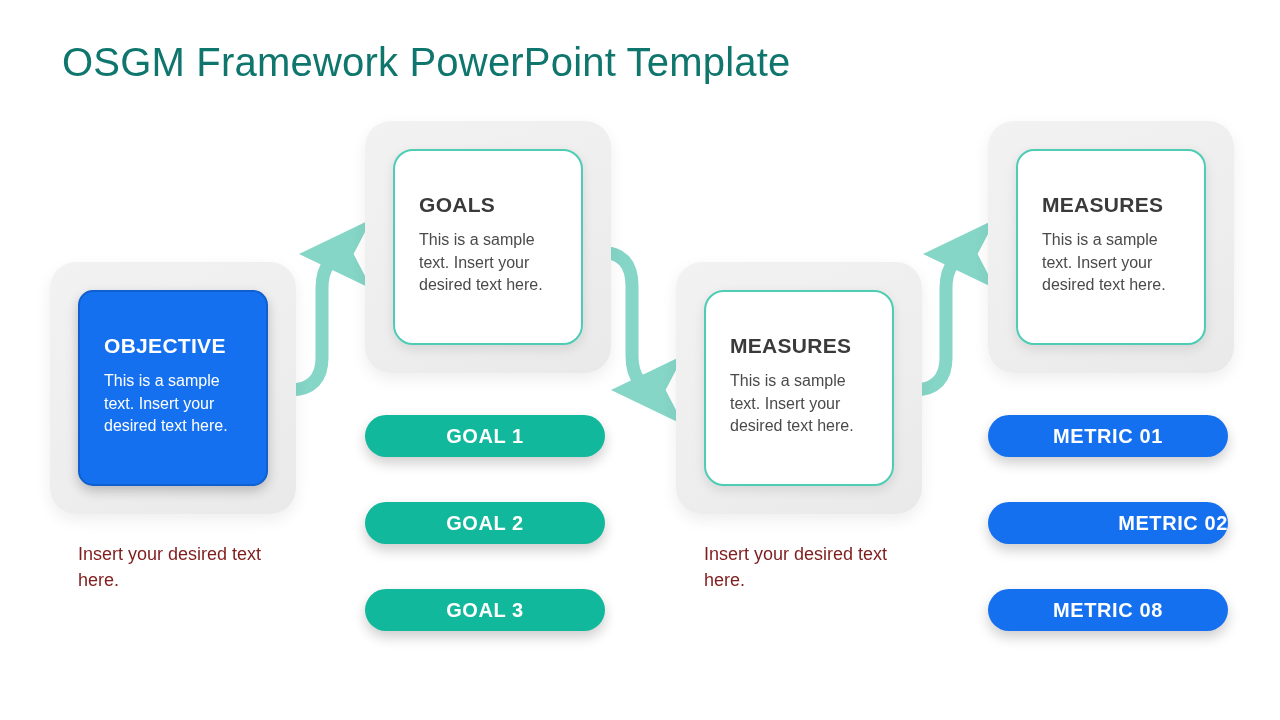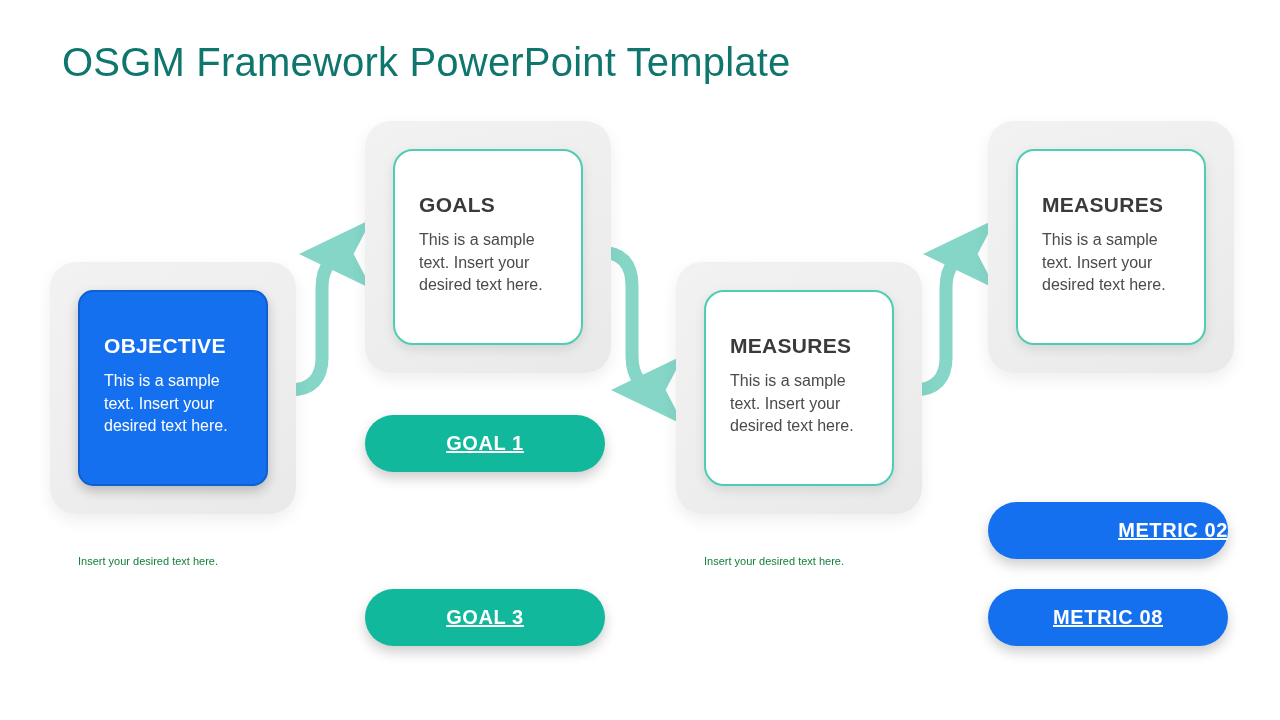--- a/index.html
+++ b/index.html
@@ -82,42 +82,40 @@
     line-height: 1.42;
     color: #4a4a4a;
     margin: 0;
     max-width: 150px;
   }
   .stage-card.blue .stage-body { color: #ffffff; }
 
   
   .caption {
     position: absolute;
-    font-size: 11px;
+    font-size: 18px;
     line-height: 1.45;
-    color: #15803d;
+    color: #7f1d1d;
     width: 190px;
-    margin-top: 13px;
   }
 
   
   .pill {
     position: absolute;
     width: 240px;
-    height: 57px;
+    height: 42px;
     border-radius: 29px;
     display: flex;
     align-items: center;
     justify-content: center;
     font-size: 20px;
     font-weight: bold;
     letter-spacing: 0.6px;
     color: #ffffff;
     box-shadow: 0 6px 13px rgba(0,0,0,0.20);
-    text-decoration: underline;
   }
   .pill.teal { background: #11b89b; }
   .pill.blue { background: #1570ef; }
 </style>
 </head>
 <body>
 
 <div id="slide">
 
   <div id="slide-title">OSGM Framework PowerPoint Template</div>
@@ -148,40 +146,46 @@
   <div class="outer-panel" style="left:365px; top:121px; width:246px; height:252px;"></div>
 
   <div class="stage-card teal" style="left:393px; top:149px; width:190px; height:196px;">
     <div class="stage-title">GOALS</div>
     <div class="stage-body">This is a sample text. Insert your desired text here.</div>
   </div>
 
   <div class="pill teal" style="left:365px; top:415px;">
     <span>GOAL 1</span>
   </div>
+  <div class="pill teal" style="left:365px; top:502px;">
+    <span>GOAL 2</span>
+  </div>
   <div class="pill teal" style="left:365px; top:589px;">
     <span>GOAL 3</span>
   </div>
 
   <div class="outer-panel" style="left:676px; top:262px; width:246px; height:252px;"></div>
 
   <div class="stage-card teal" style="left:704px; top:290px; width:190px; height:196px;">
     <div class="stage-title">MEASURES</div>
     <div class="stage-body">This is a sample text. Insert your desired text here.</div>
   </div>
 
   <div class="caption" style="left:704px; top:541px;">Insert your desired text here.</div>
 
   <div class="outer-panel" style="left:988px; top:121px; width:246px; height:252px;"></div>
 
   <div class="stage-card teal" style="left:1016px; top:149px; width:190px; height:196px;border-radius:18px;">
     <div class="stage-title">MEASURES</div>
     <div class="stage-body">This is a sample text. Insert your desired text here.</div>
   </div>
 
+  <div class="pill blue" style="left:988px; top:415px;">
+    <span>METRIC 01</span>
+  </div>
   <div class="pill blue" style="left:988px; top:502px;justify-content:flex-end;">
     <span>METRIC 02</span>
   </div>
   <div class="pill blue" style="left:988px; top:589px;">
     <span>METRIC 08</span>
   </div>
 
 </div>
 
 </body></html>

